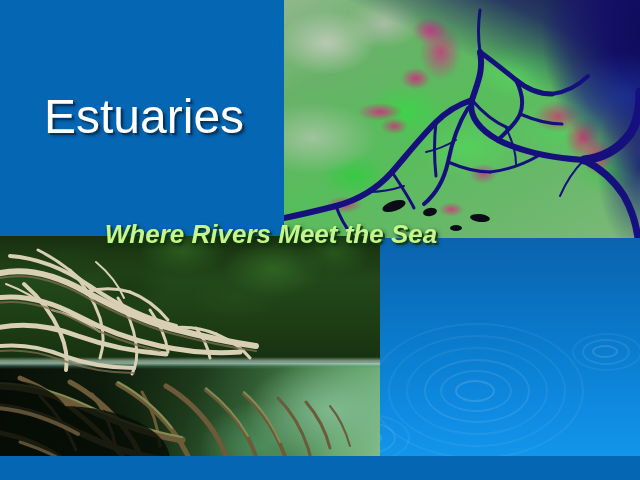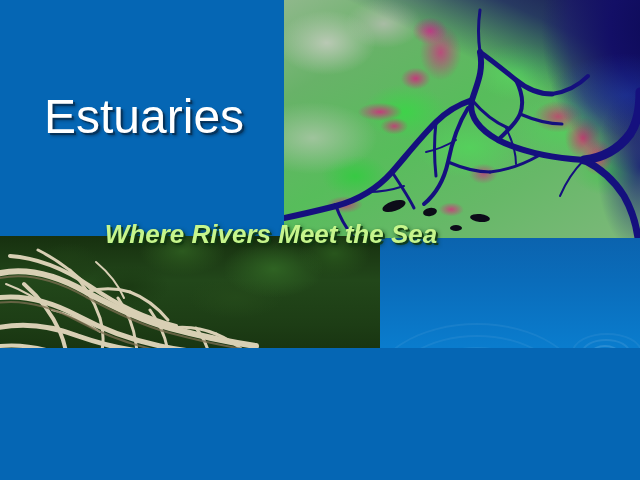--- a/index.html
+++ b/index.html
@@ -8,21 +8,21 @@
     margin: 0; padding: 0;
     background: #0566b4;
   }
   body {
     font-family: "Liberation Sans", sans-serif;
   }
 
   #slide {
     position: relative;
     width: 640px;
-    height: 348px;
+    height: 456px;
     overflow: hidden;
     background: #0566b4;
   }
 
   
   .bg-solid-blue {
     position: absolute;
     left: 0; top: 0;
     width: 640px; height: 480px;
     background: #0566b4;

